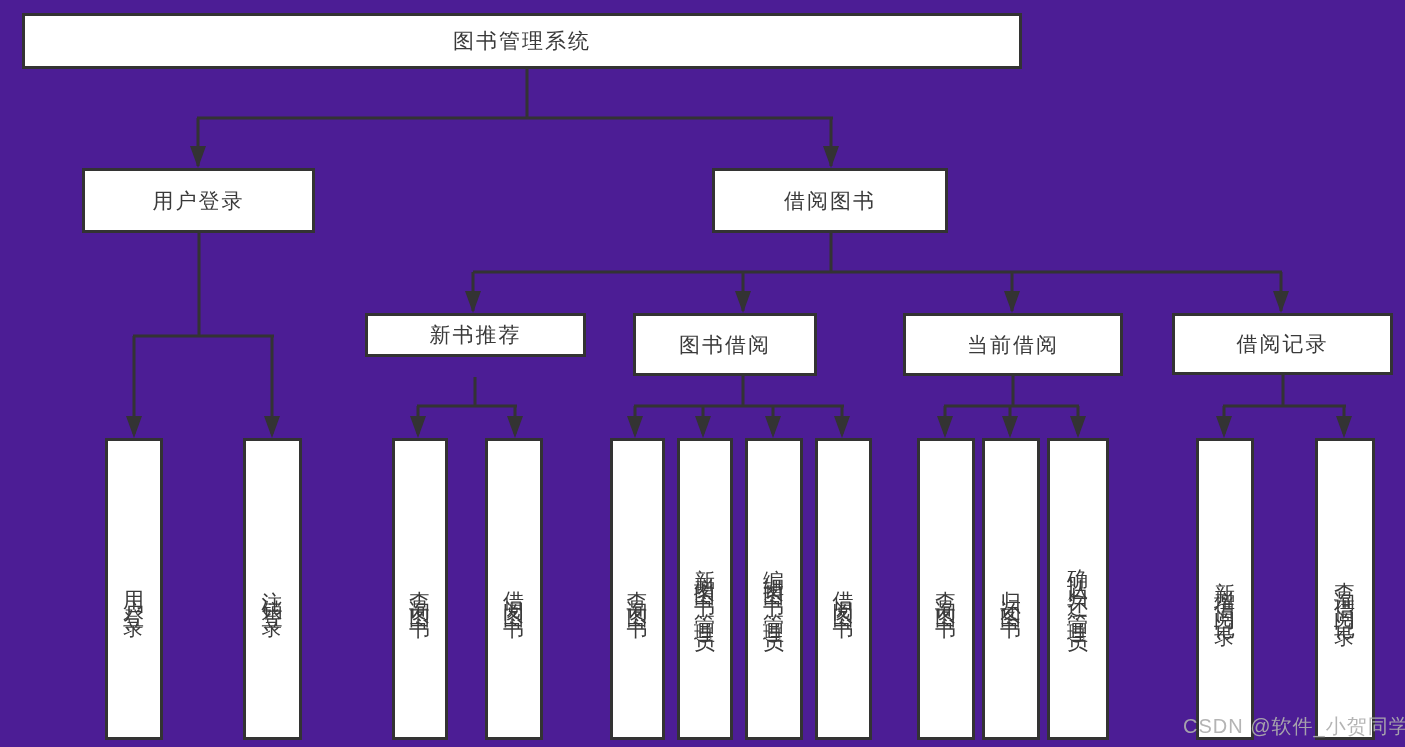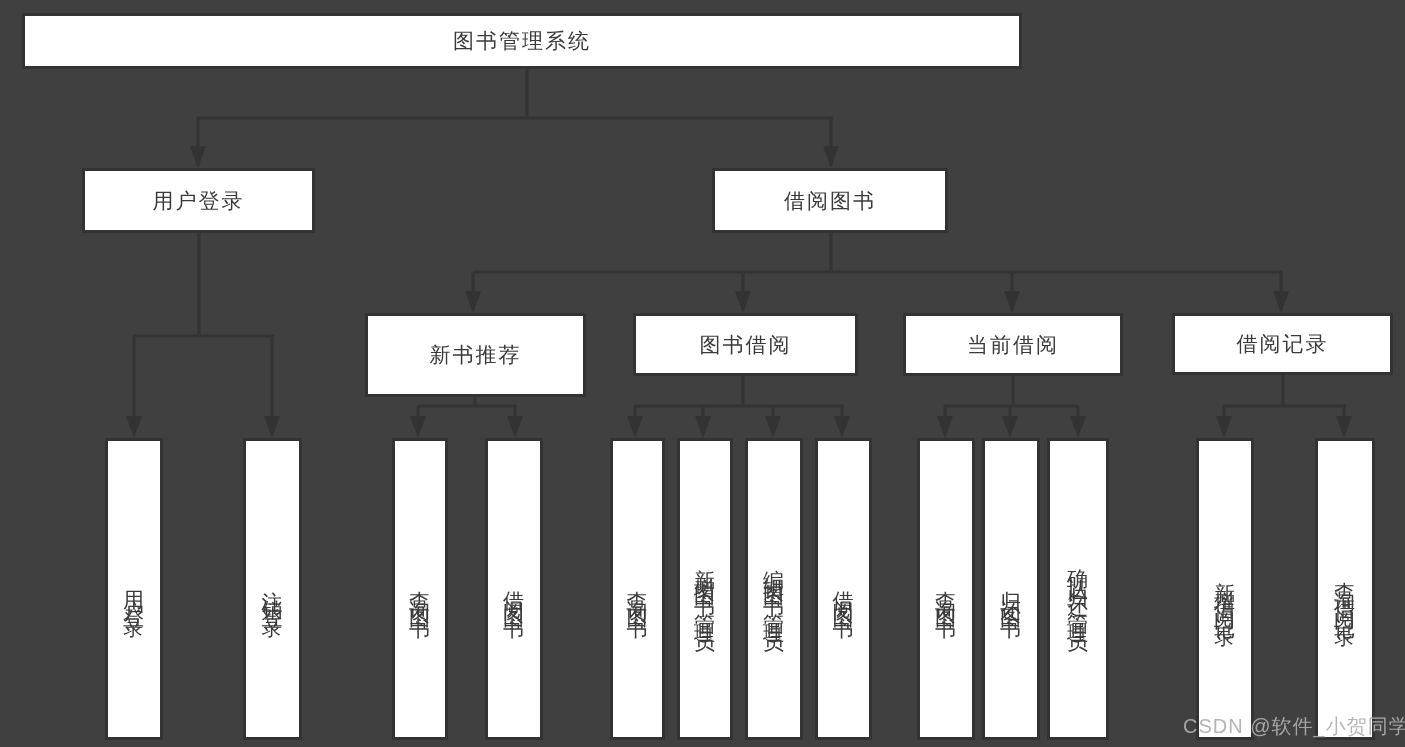--- a/index.html
+++ b/index.html
@@ -1,20 +1,20 @@
 <!DOCTYPE html>
 <html><head>
 <meta charset="utf-8">
 <style>
   html, body { margin: 0; padding: 0; background: #ffffff; }
   #canvas {
     position: relative;
     width: 1405px;
     height: 747px;
-    background: #404040;
+    background: #4c1d95;
     font-family: "Liberation Sans", "DejaVu Sans", sans-serif;
     overflow: hidden;
   }
   #connectors {
     position: absolute;
     left: 0; top: 0;
     width: 1405px; height: 747px;
     z-index: 1;
   }
   .node {
@@ -85,22 +85,22 @@
       <polygon points="1216,416 1232,416 1224,438"></polygon>
       <polygon points="1336,416 1352,416 1344,438"></polygon>
     </g>
   </svg>
 
   <div class="node" style="left:22px; top:13px; width:1000px; height:56px;">图书管理系统</div>
 
   <div class="node" style="left:82px; top:168px; width:233px; height:65px;">用户登录</div>
   <div class="node" style="left:712px; top:168px; width:236px; height:65px;">借阅图书</div>
 
-  <div class="node" style="left:365px; top:313px; width:221px; height:84px;">新书推荐</div>
-  <div class="node" style="left:633px; top:313px; width:225px; height:63px;">图书借阅</div>
+  <div class="node" style="left:365px; top:313px; width:221px; height:44px;">新书推荐</div>
+  <div class="node" style="left:633px; top:313px; width:184px; height:63px;">图书借阅</div>
   <div class="node" style="left:903px; top:313px; width:220px; height:63px;">当前借阅</div>
   <div class="node" style="left:1172px; top:313px; width:221px; height:62px;">借阅记录</div>
 
   <div class="node vertical" style="left:105px; top:438px; width:58px; height:302px;">用户登录</div>
   <div class="node vertical" style="left:243px; top:438px; width:59px; height:302px;">注销登录</div>
 
   <div class="node vertical" style="left:392px; top:438px; width:56px; height:302px;">查询图书</div>
   <div class="node vertical" style="left:485px; top:438px; width:58px; height:302px;">借阅图书</div>
 
   <div class="node vertical" style="left:610px; top:438px; width:55px; height:302px;">查询图书</div>

